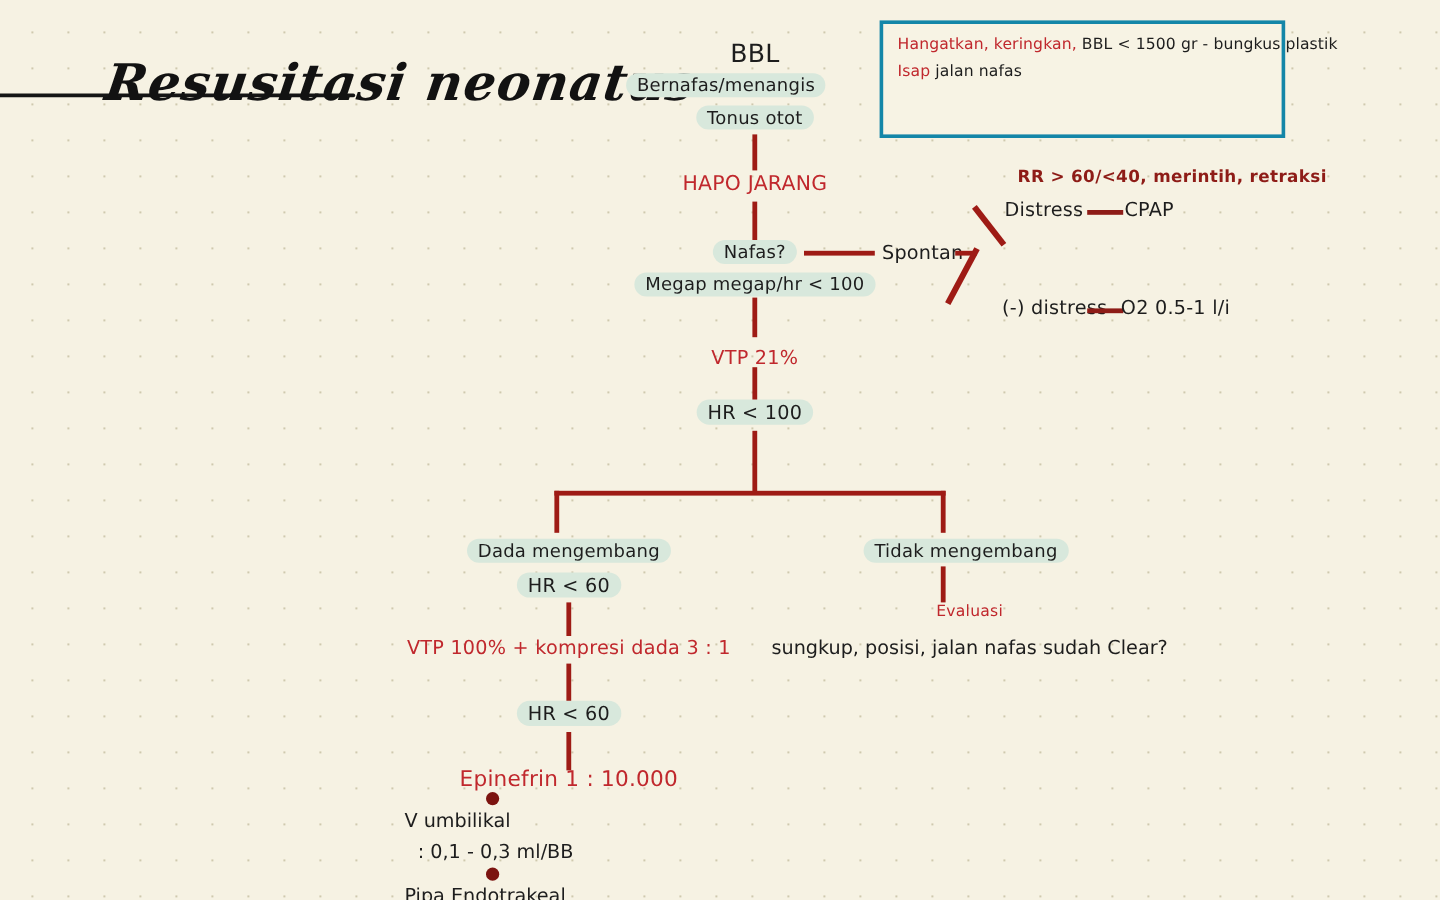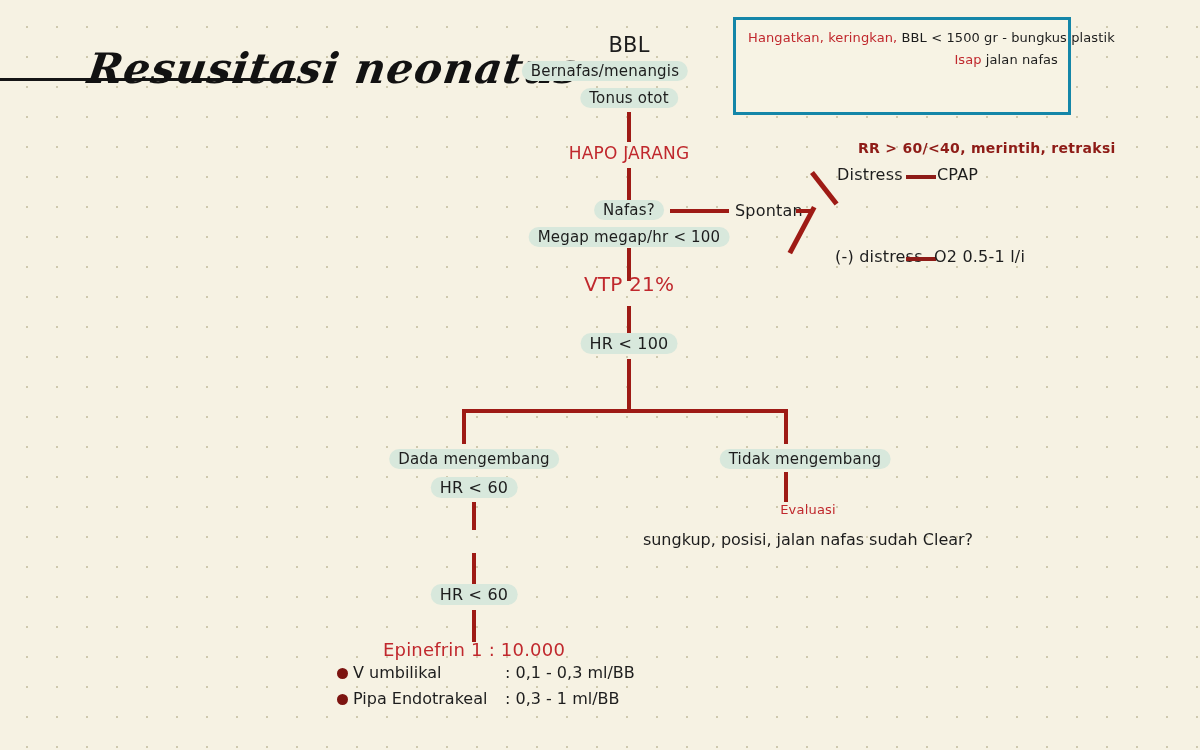--- a/index.html
+++ b/index.html
@@ -59,21 +59,20 @@
     padding: 1px 9px;
   }
   .red {
     color: #c0282d;
   }
   .bold-red {
     color: #8e1c17;
     font-weight: 700;
     font-size: 14px;
     letter-spacing: 0.3px;
-    margin-left: 10px;
   }
   .ctr { transform: translateX(-50%); }
 
   
   .conn {
     position: absolute;
     background: #9e1b15;
   }
   .conn.v { width: 4px; }
   .conn.h { height: 4px; }
@@ -90,37 +89,37 @@
     background: #f7f3e4;
     box-sizing: border-box;
     padding: 7px 10px 0 12px;
   }
   #info-box .line {
     font-size: 13px;
     color: #1d1d1d;
     white-space: nowrap;
     line-height: 22px;
     letter-spacing: 0.1px;
-    text-align: right;
   }
   #info-box .line .k { color: #c0282d; }
 
   
   #dose-list {
     position: absolute;
     left: 337px;
     top: 660px;
   }
   #dose-list .row {
     display: flex;
     align-items: center;
     font-size: 16px;
     color: #1d1d1d;
     line-height: 26px;
     white-space: nowrap;
+    flex-direction: column;
   }
   #dose-list .bullet {
     width: 11px;
     height: 11px;
     border-radius: 50%;
     background: #7c1410;
     margin-right: 5px;
     flex: none;
   }
   #dose-list .lab { display: inline-block; min-width: 152px; }
@@ -186,21 +185,21 @@
   <div class="node" style="left:837px; top:165px; font-size:16px;">Distress</div>
   <div class="conn h dark" style="left:906px; top:175px; width:30px;"></div>
   <div class="node" style="left:937px; top:165px; font-size:16px;">CPAP</div>
 
   <div class="node" style="left:835px; top:247px; font-size:16px;">(-) distress</div>
   <div class="conn h dark" style="left:906px; top:257px; width:30px;"></div>
   <div class="node" style="left:934px; top:247px; font-size:16px;">O2 0.5-1 l/i</div>
 
   <div class="conn v" style="left:627px; top:248px; height:33px;"></div>
 
-  <div class="node ctr red" style="left:629px; top:272px; font-size:20px;">VTP 21%</div>
+  <div class="node ctr red" style="left:629px; top:288px; font-size:16px;">VTP 21%</div>
 
   <div class="conn v" style="left:627px; top:306px; height:28px;"></div>
 
   <div class="node ctr" style="left:629px; top:334px; font-size:16px;">
     <span class="hl">HR &lt; 100</span>
   </div>
 
   <div class="conn v" style="left:627px; top:359px; height:52px;"></div>
 
   <div class="conn h" style="left:462px; top:409px; width:326px;"></div>
@@ -210,20 +209,21 @@
   <div class="node ctr" style="left:474px; top:450px;">
     <span class="hl">Dada mengembang</span>
   </div>
 
   <div class="node ctr" style="left:474px; top:478px; font-size:16px;">
     <span class="hl">HR &lt; 60</span>
   </div>
 
   <div class="conn v" style="left:472px; top:502px; height:28px;"></div>
 
+  <div class="node ctr red" style="left:474px; top:530px; font-size:16px;">VTP 100% + kompresi dada 3 : 1</div>
 
   <div class="conn v" style="left:472px; top:553px; height:32px;"></div>
 
   <div class="node ctr" style="left:474px; top:585px; font-size:16px;">
     <span class="hl">HR &lt; 60</span>
   </div>
 
   <div class="conn v" style="left:472px; top:610px; height:32px;"></div>
 
   <div class="node ctr red" style="left:474px; top:639px; font-size:18px;text-align:right;">Epinefrin 1 : 10.000</div>

